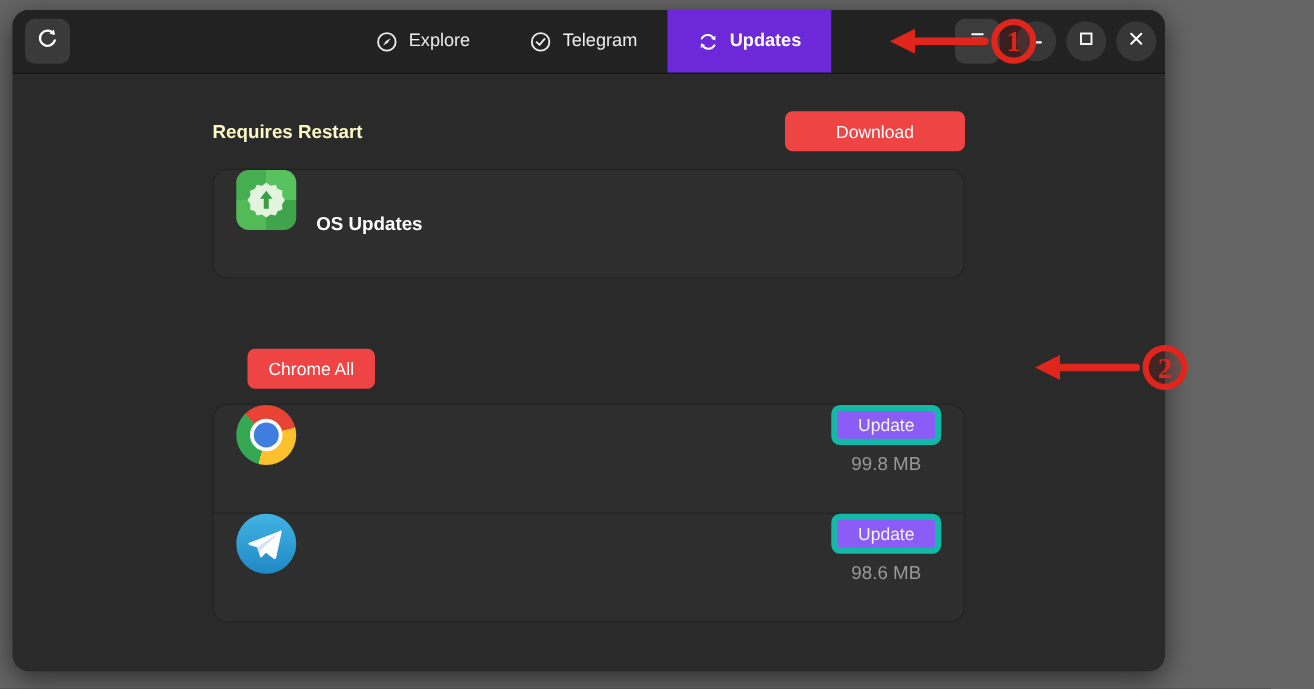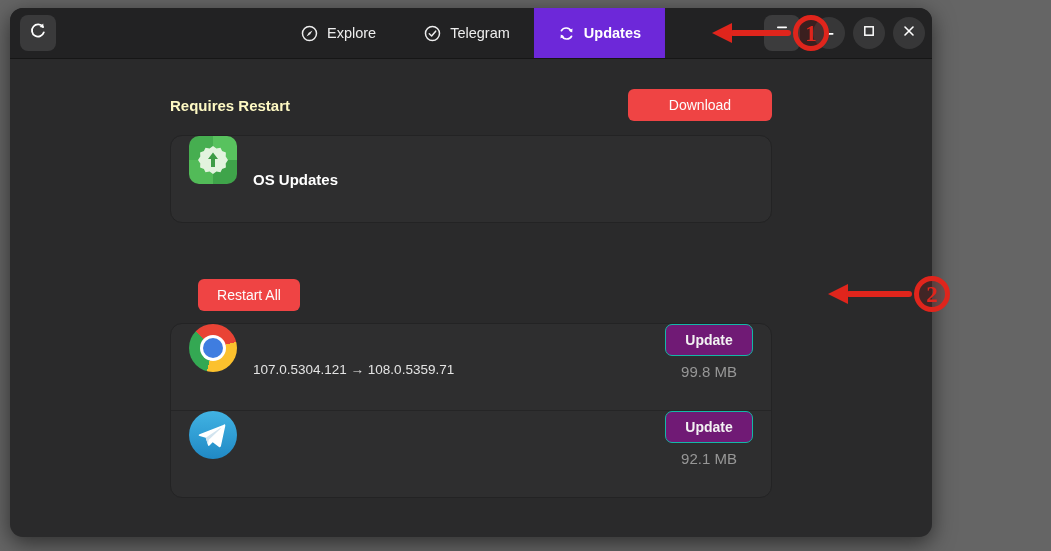--- a/index.html
+++ b/index.html
@@ -71,23 +71,23 @@
   }
   .app-row + .app-row{border-top:1px solid #252526;}
   .app-icon{width:48px;height:48px;margin-right:16px;flex:0 0 auto;position:relative;}
   .app-text{display:flex;flex-direction:column;justify-content:center;}
   .app-name{font-size:15px;font-weight:bold;color:#ffffff;}
   .app-version{font-size:13.5px;color:#e3e3e3;margin-top:5px;}
   .row-right{
     margin-left:auto;display:flex;flex-direction:column;align-items:center;
   }
   .btn-update{
-    width:88px;height:32px;border-radius:7px;background:#701a75;
-    border:1px solid #14b8a6;color:#f2f2f2;font-size:14px;font-family:inherit;
-    display:flex;align-items:center;justify-content:center;font-weight:bold;
+    width:88px;height:32px;border-radius:7px;background:#8b5cf6;
+    border:5px solid #14b8a6;color:#f2f2f2;font-size:14px;font-family:inherit;
+    display:flex;align-items:center;justify-content:center;
   }
   .app-size{font-size:15px;color:#979797;margin-top:7px;}
   
   .os-updates-icon{
     border-radius:10px;
     background:conic-gradient(from 0deg at 50% 50%,
       #58c25e 0 90deg,#3fa44a 90deg 180deg,#52bb58 180deg 270deg,#46ae50 270deg 360deg);
   }
   .os-updates-icon svg{position:absolute;left:8px;top:8px;}
   .chrome-icon{
@@ -224,46 +224,45 @@
               <path d="M16 8.5 L21 15 H18 V23 H14 V15 H11 Z" fill="#3d9c46"></path>
             </svg>
           </div>
           <div class="app-text">
             <div class="app-name">OS Updates</div>
           </div>
         </div>
       </div>
 
       <div class="section-head second">
-        <button class="btn-green btn-update-all">Restart All</button>
+        <button class="btn-green btn-update-all">Chrome All</button>
       </div>
 
       <div class="card apps">
 
         <div class="app-row">
           <div class="app-icon chrome-icon"></div>
           <div class="app-text">
-            <div class="app-version">107.0.5304.121 → 108.0.5359.71</div>
           </div>
           <div class="row-right">
             <button class="btn-update">Update</button>
             <div class="app-size">99.8 MB</div>
           </div>
         </div>
 
         <div class="app-row">
           <div class="app-icon telegram-icon">
             <svg width="48" height="48" viewBox="0 0 48 48">
               <path d="M35.5 13.5 L10.5 23.2 c-1.1.45-1.05 1.4.1 1.73 l6.1 1.9 2.3 7.3 c.3.9.9 1 1.5.4 l3.2-3.3 6.3 4.7 c.9.6 1.7.3 1.95-.85 l4.3-20.1 c.3-1.4-.5-2.0-1.75-1.48 Z" fill="#ffffff"></path>
               <path d="M16.7 26.8 L30.9 17.2 c.5-.33.95.1.55.5 L19.6 28.9 l-.5 4.6 Z" fill="#d2e4ef"></path>
             </svg>
           </div>
           <div class="row-right">
             <button class="btn-update">Update</button>
-            <div class="app-size">92.1 MB</div>
+            <div class="app-size">98.6 MB</div>
           </div>
         </div>
 
       </div>
     </div>
   </div>
 </div>
 
 <div class="annotation" style="left:0;top:0;">
   <div class="arrow-head" style="left:712px;top:23px;"></div>

